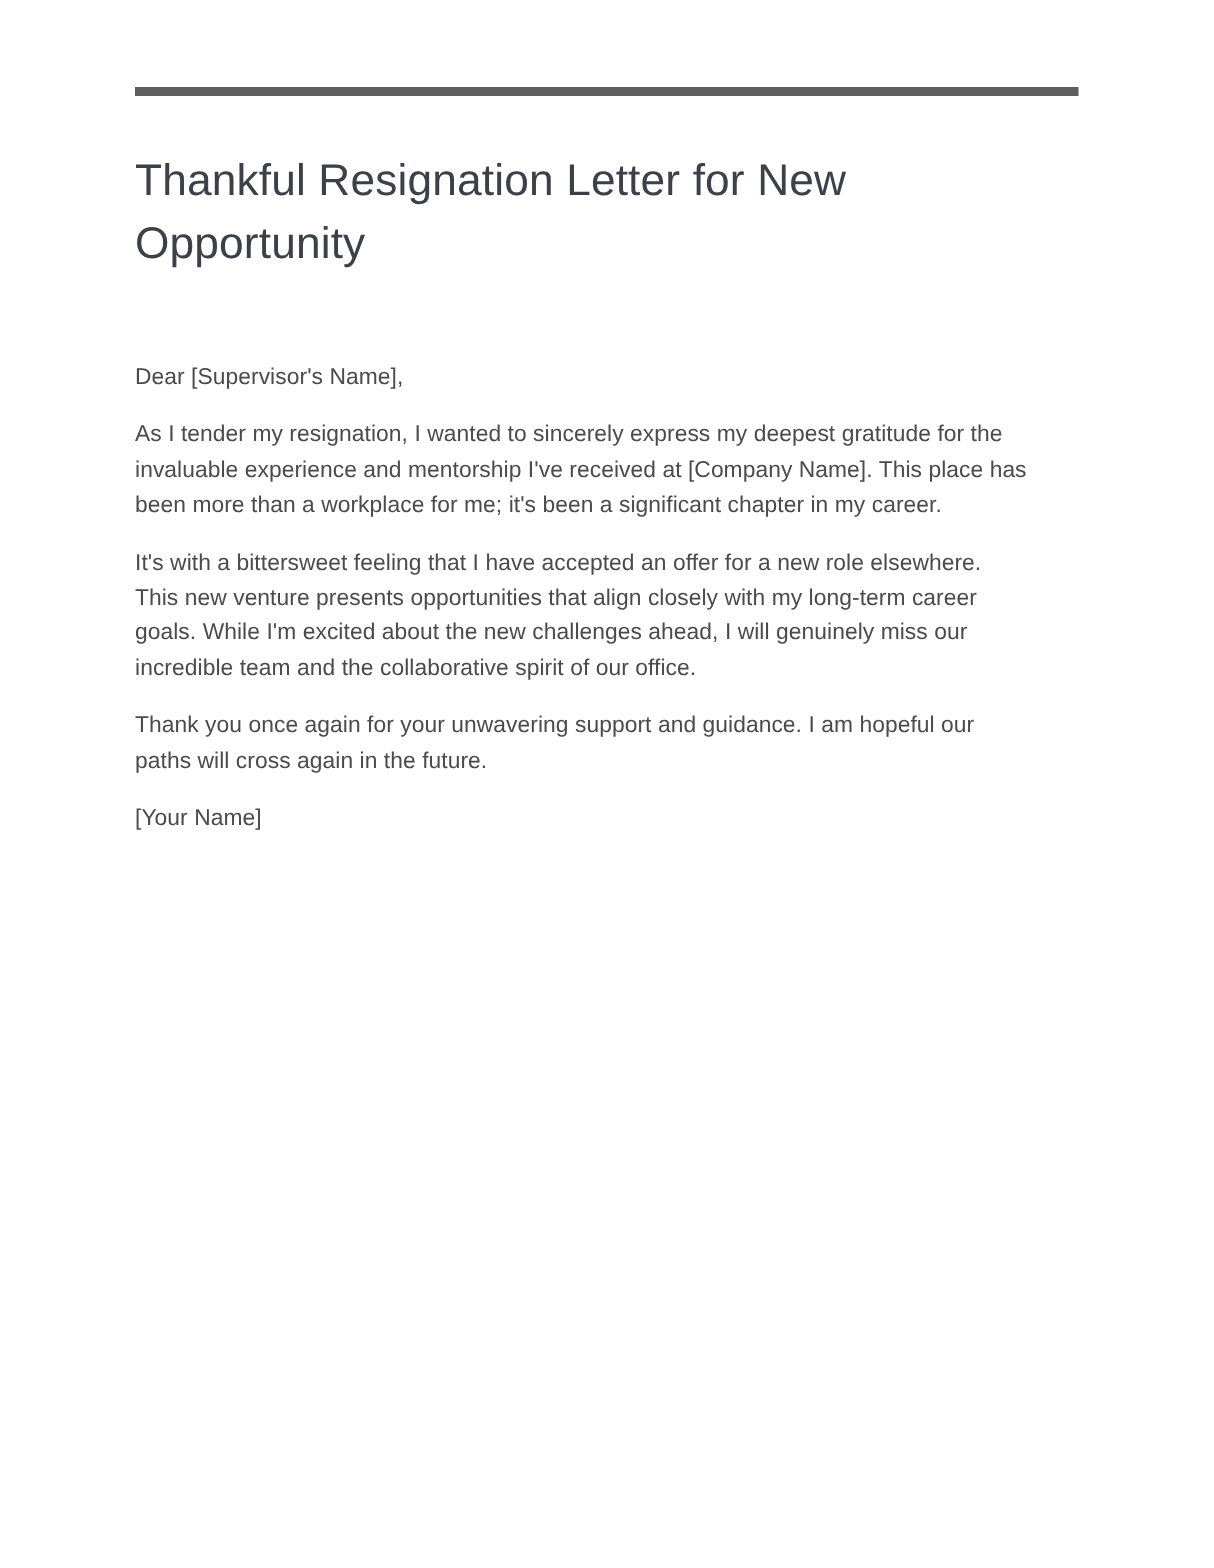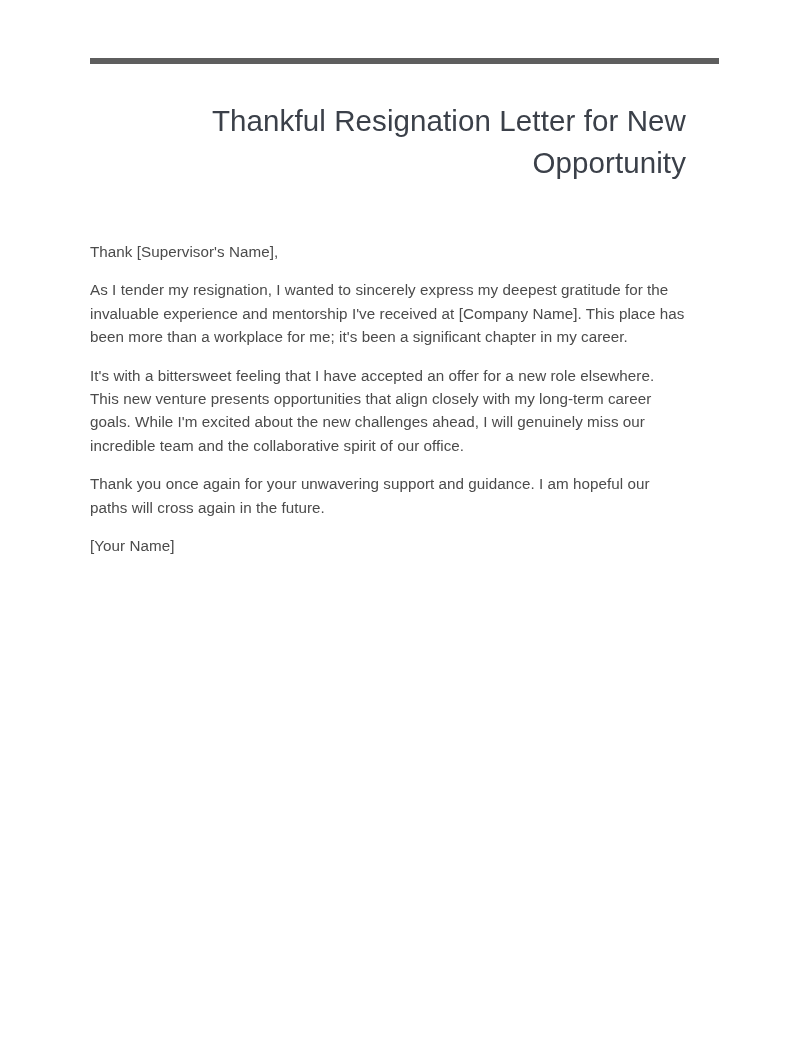--- a/index.html
+++ b/index.html
@@ -34,21 +34,21 @@
     background: #5e5e5e;
   }
 
   .doc-title {
     position: absolute;
     left: 90px;
     top: 100px;
     width: 596px;
     margin: 0;
     padding: 0;
-    text-align: right;
+    text-align: left;
     font-family: "Liberation Sans", sans-serif;
     font-size: 29.5px;
     font-weight: 400;
     line-height: 42px;
     color: #3b4049;
     letter-spacing: 0.1px;
   }
 
   .letter-body {
     position: absolute;
@@ -80,21 +80,21 @@
 <body>
 
 <div class="page">
 
   <div class="top-rule"></div>
 
   <h1 class="doc-title">Thankful Resignation Letter for New Opportunity</h1>
 
   <div class="letter-body">
 
-    <p class="p-salutation">Thank [Supervisor's Name],</p>
+    <p class="p-salutation">Dear [Supervisor's Name],</p>
 
     <p>As I tender my resignation, I wanted to sincerely express my deepest gratitude for the invaluable experience and mentorship I've received at [Company Name]. This place has been more than a workplace for me; it's been a significant chapter in my career.</p>
 
     <p>It's with a bittersweet feeling that I have accepted an offer for a new role elsewhere. This new venture presents opportunities that align closely with my long-term career goals. While I'm excited about the new challenges ahead, I will genuinely miss our incredible team and the collaborative spirit of our office.</p>
 
     <p>Thank you once again for your unwavering support and guidance. I am hopeful our paths will cross again in the future.</p>
 
 
     <p class="p-signature">[Your Name]</p>
 

